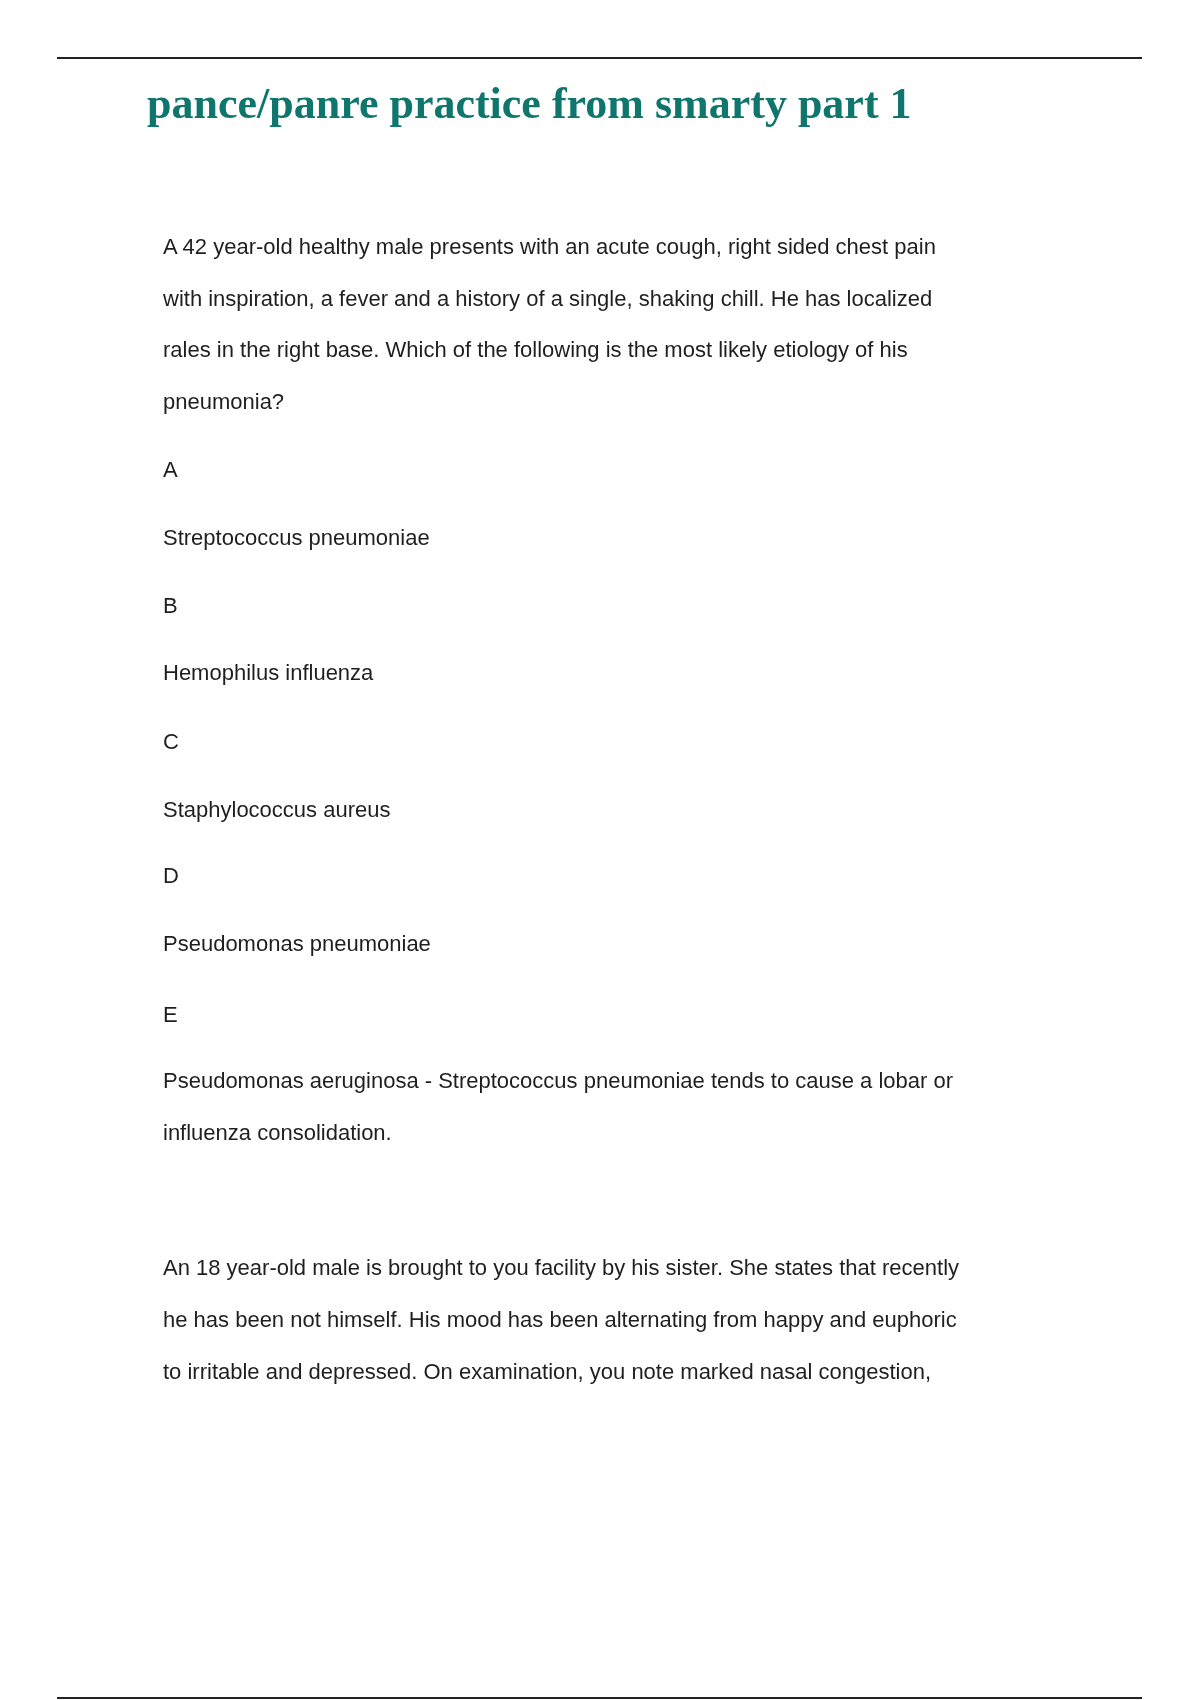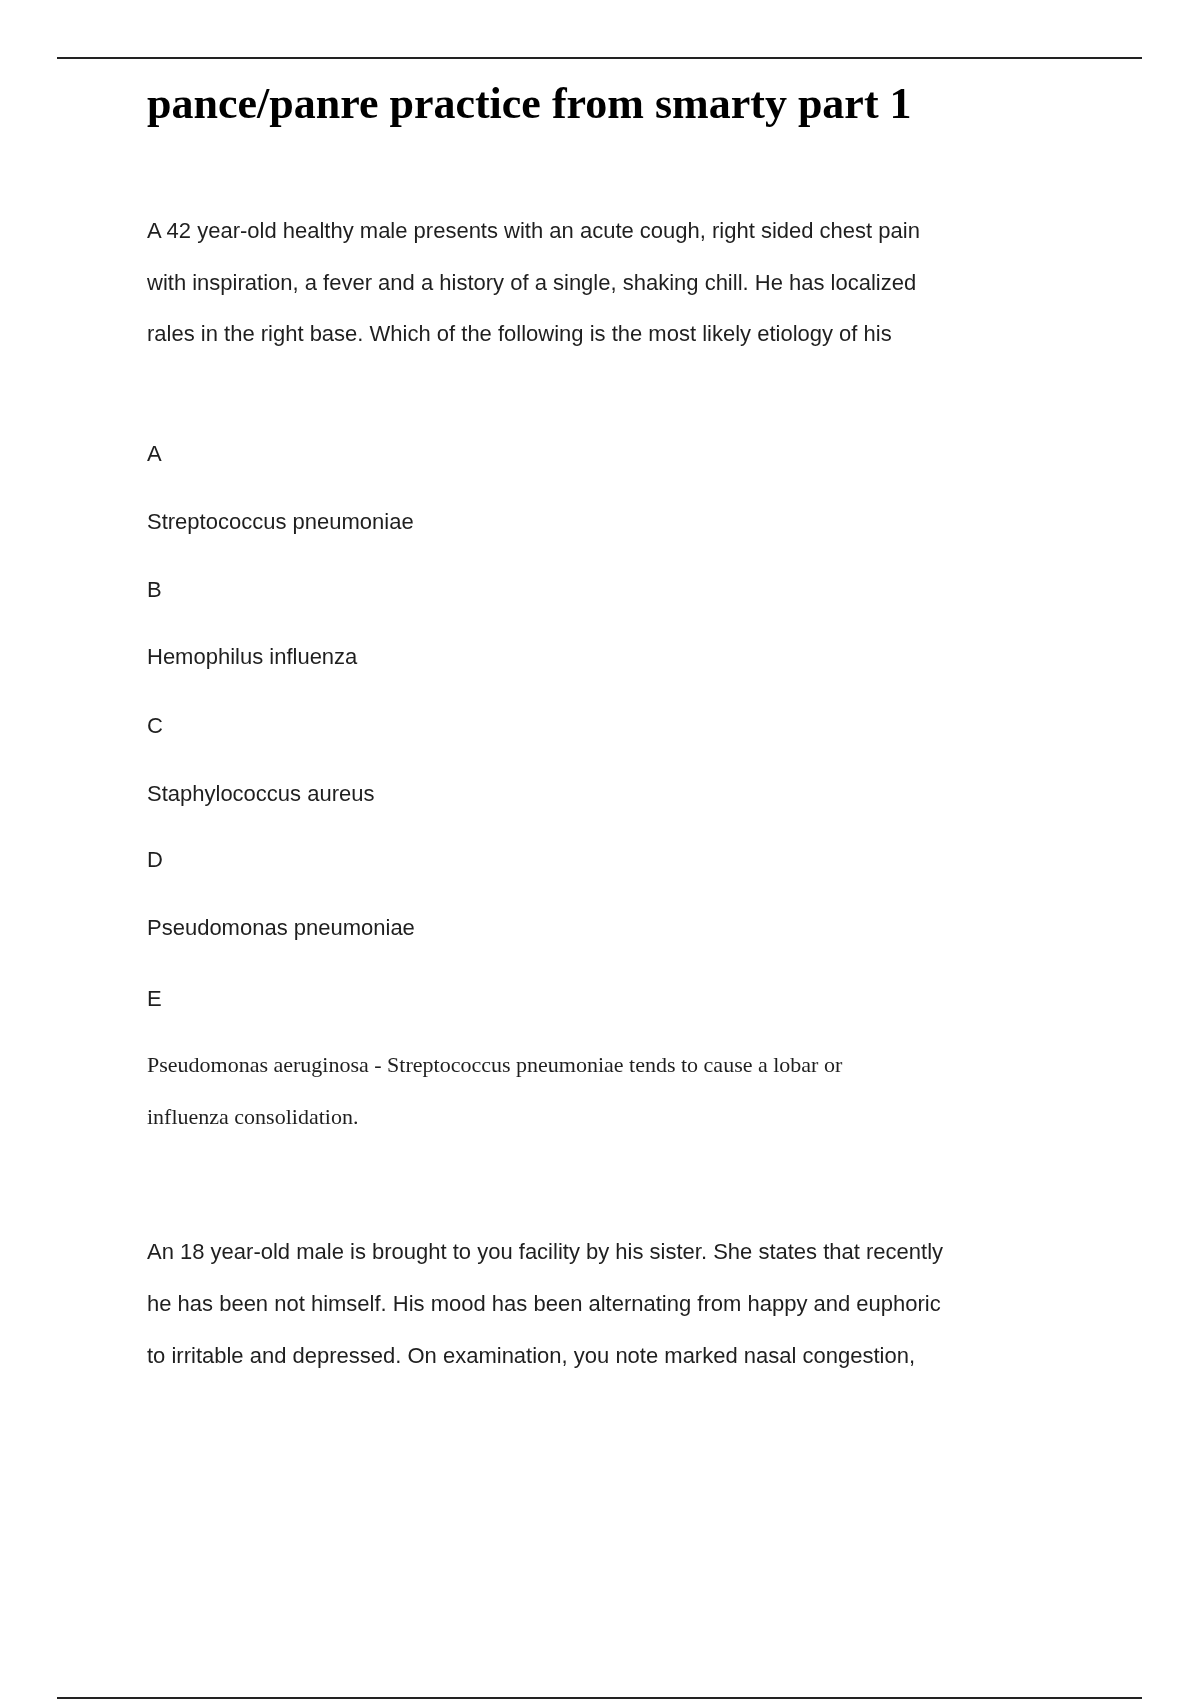--- a/index.html
+++ b/index.html
@@ -26,32 +26,32 @@
 
   .title {
     position: absolute;
     left: 147px;
     top: 78px;
     margin: 0;
     font-family: "Liberation Serif", serif;
     font-weight: bold;
     font-size: 44px;
     line-height: 51px;
-    color: #000000;
+    color: #0f766e;
     letter-spacing: 0px;
   }
   .title span { display: block; white-space: nowrap; }
 
   .block {
     position: absolute;
     left: 147px;
     font-family: "Liberation Sans", sans-serif;
     font-size: 22px;
     color: #1f1f1f;
-    margin: 0;
+    margin: 16px;
   }
   .block span.line {
     display: block;
     white-space: nowrap;
   }
   .para { line-height: 51.5px; }
   .para2 { line-height: 52px; }
   .opt { line-height: 51.5px; white-space: nowrap; }
 </style>
 </head>
@@ -60,36 +60,37 @@
 <div class="rule top"></div>
 
 <h1 class="title">
   <span>pance/panre practice from smarty part 1</span>
 </h1>
 
 <p class="block para" style="top:205px;">
   <span class="line">A 42 year-old healthy male presents with an acute cough, right sided chest pain</span>
   <span class="line">with inspiration, a fever and a history of a single, shaking chill. He has localized</span>
   <span class="line">rales in the right base. Which of the following is the most likely etiology of his</span>
+  <span class="line">pneumonia?</span>
 </p>
 
 <div class="block opt" style="top:428px;">A</div>
 <div class="block opt" style="top:496px;">Streptococcus pneumoniae</div>
 
 <div class="block opt" style="top:564px;">B</div>
 <div class="block opt" style="top:631px;">Hemophilus influenza</div>
 
 <div class="block opt" style="top:700px;">C</div>
 <div class="block opt" style="top:768px;">Staphylococcus aureus</div>
 
 <div class="block opt" style="top:834px;">D</div>
 <div class="block opt" style="top:902px;">Pseudomonas pneumoniae</div>
 
 <div class="block opt" style="top:973px;">E</div>
-<p class="block para2" style="top:1039px;font-family:Liberation Serif, serif;">
+<p class="block para2" style="top:1039px;">
   <span class="line">Pseudomonas aeruginosa - Streptococcus pneumoniae tends to cause a lobar or</span>
   <span class="line">influenza consolidation.</span>
 </p>
 
 <p class="block para2" style="top:1226px;">
   <span class="line">An 18 year-old male is brought to you facility by his sister. She states that recently</span>
   <span class="line">he has been not himself. His mood has been alternating from happy and euphoric</span>
   <span class="line">to irritable and depressed. On examination, you note marked nasal congestion,</span>
 </p>
 

